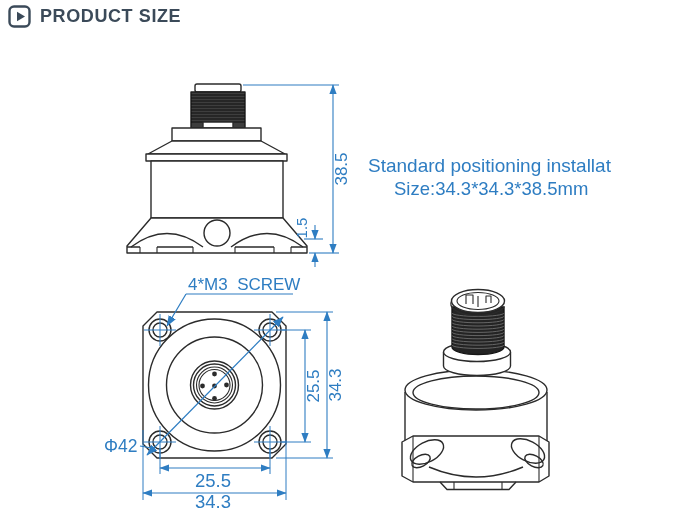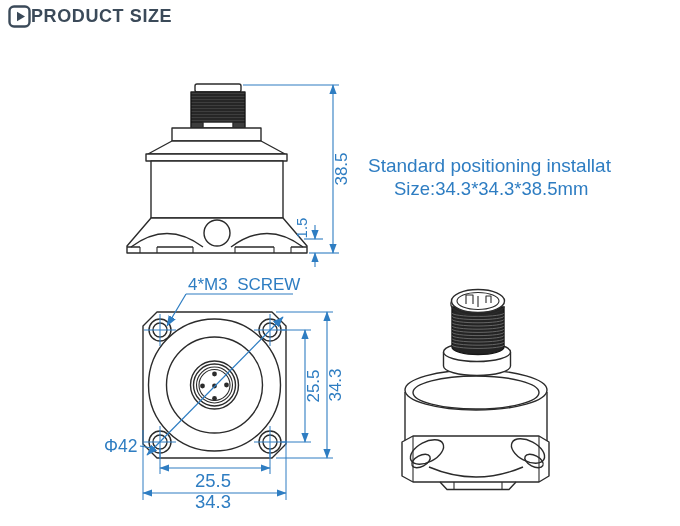--- a/index.html
+++ b/index.html
@@ -1,18 +1,18 @@
 <!DOCTYPE html>
 <html><head>
 <meta charset="utf-8">
 <style>
   html,body{margin:0;padding:0;background:#ffffff;}
   .page{position:relative;width:680px;height:526px;background:#fff;overflow:hidden;
         font-family:"Liberation Sans", sans-serif;}
-  .hdr{position:absolute;top:5px;left:8px;display:flex;align-items:center;}
+  .hdr{position:absolute;top:5px;left:8px;display:flex;align-items:center;gap:9px;}
   .hdr-title{font-size:18px;font-weight:bold;letter-spacing:.6px;color:#3b4a59;}
   .drawing-svg{position:absolute;left:0;top:0;}
   text{font-family:"Liberation Sans", sans-serif;}
 </style>
 </head>
 <body>
 
 <div class="page">
 
   <div class="hdr">

